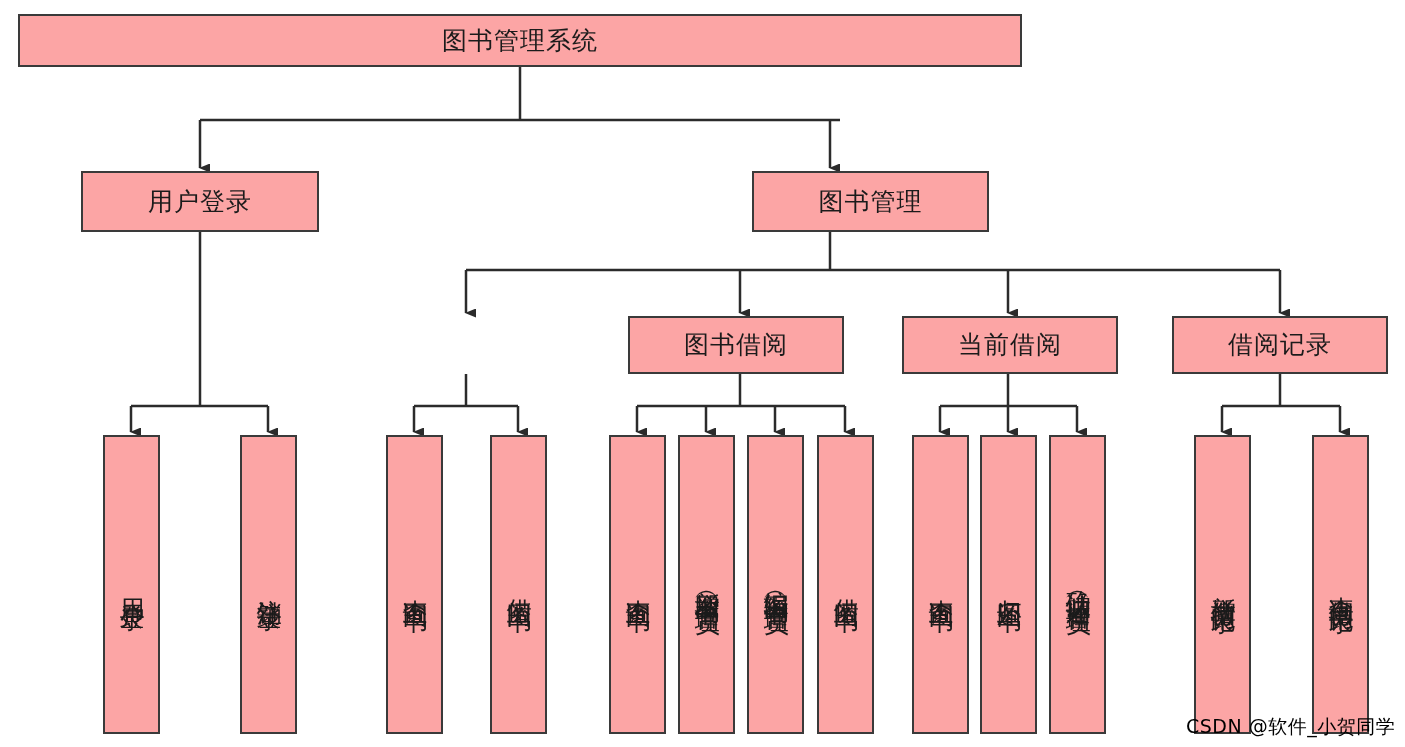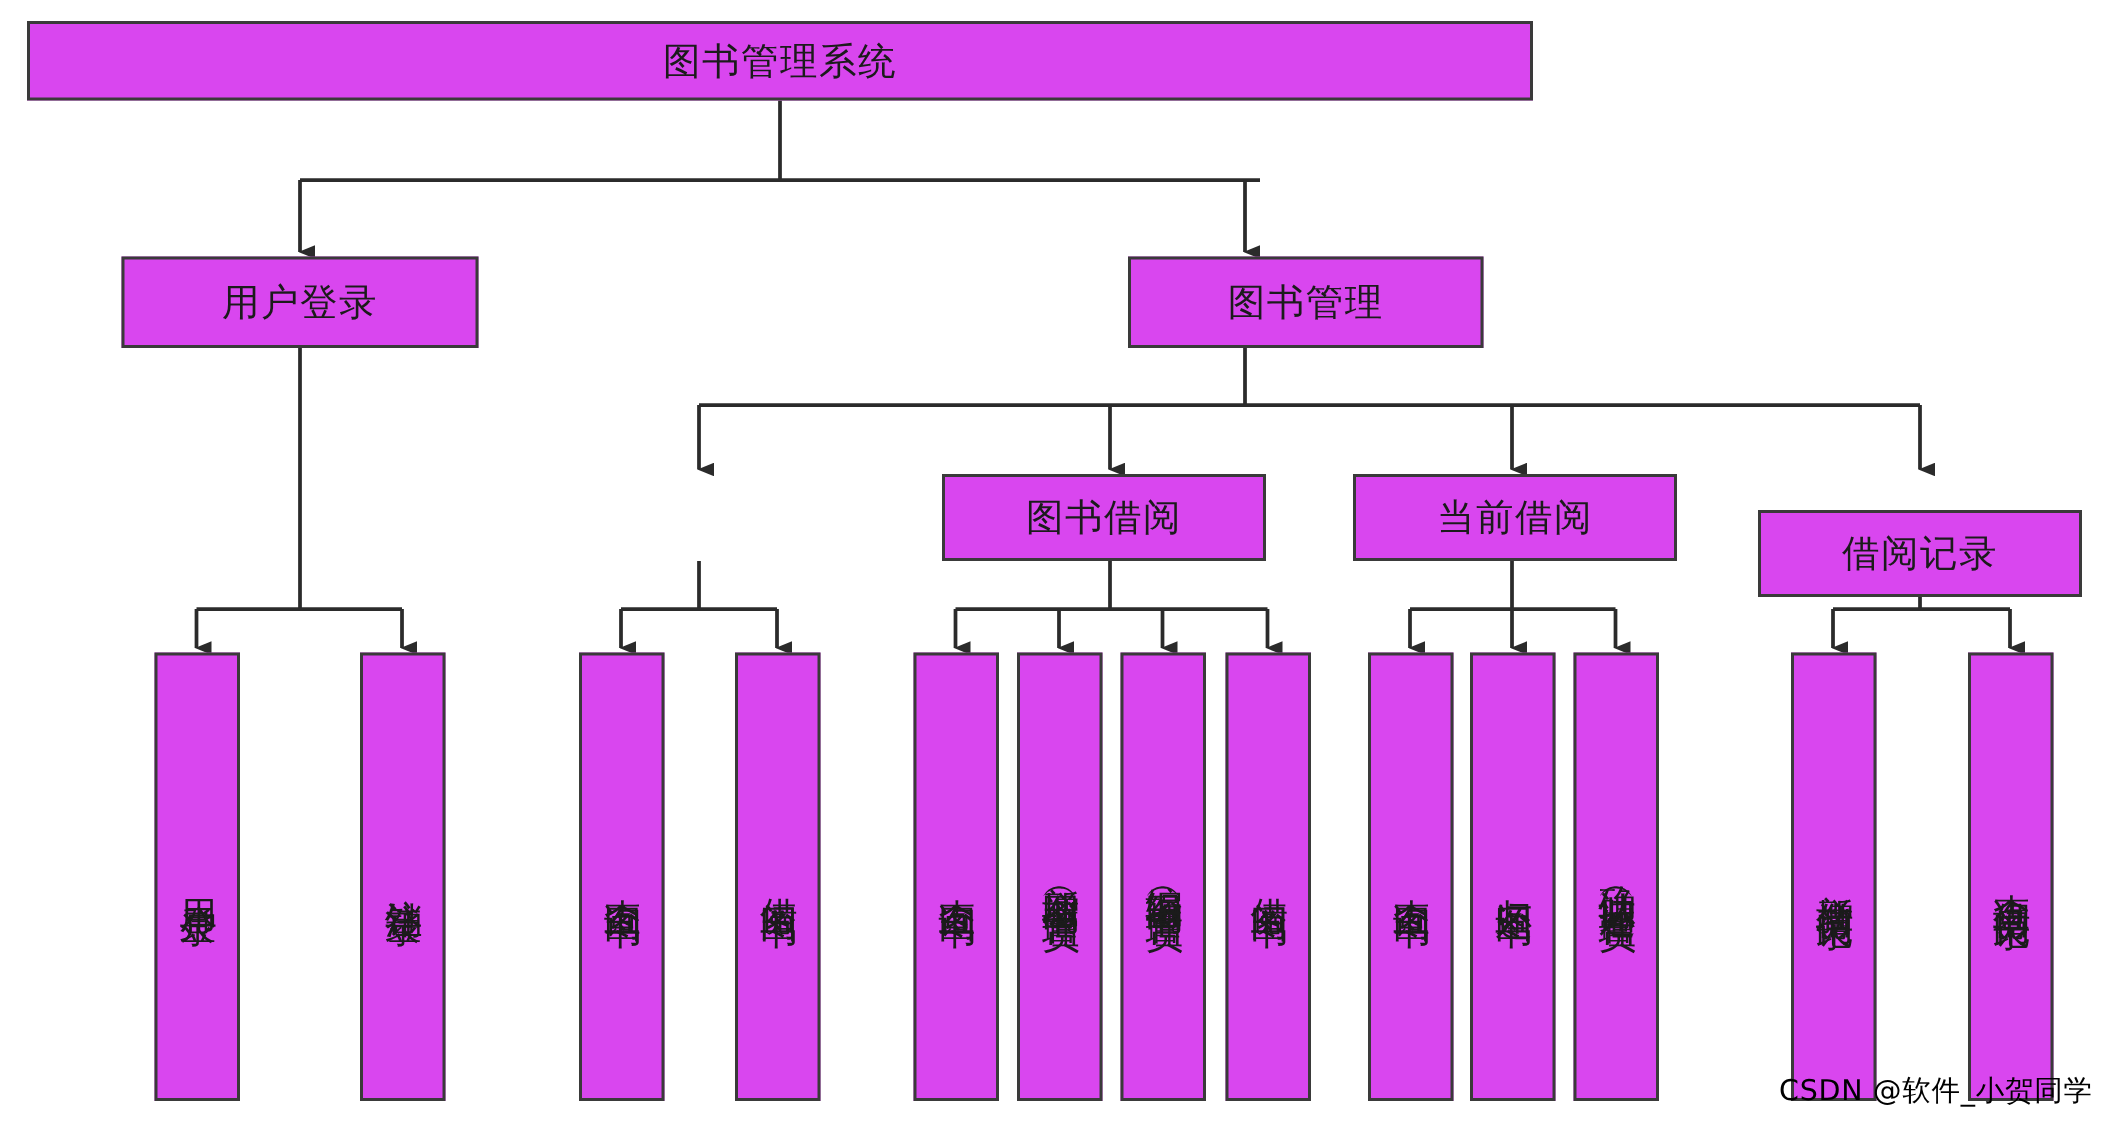--- a/index.html
+++ b/index.html
@@ -22,21 +22,21 @@
     position: absolute;
     left: 0;
     top: 0;
     width: 1405px;
     height: 747px;
     pointer-events: none;
   }
   .node {
     position: absolute;
     box-sizing: border-box;
-    background: #d946ef;
+    background: #fca5a5;
     border: 2.5px solid #3a3a3a;
     display: flex;
     align-items: center;
     justify-content: center;
     color: #1b1b1b;
     z-index: 2;
   }
   .node.horizontal {
     font-size: 25px;
     line-height: 1.2;
@@ -134,21 +134,21 @@
   <div class="node horizontal" style="left:712px; top:171px; width:237px; height:61px;margin-left:40px;">
     <span>图书管理</span>
   </div>
 
   <div class="node horizontal" style="left:628px; top:316px; width:216px; height:58px;">
     <span>图书借阅</span>
   </div>
   <div class="node horizontal" style="left:902px; top:316px; width:216px; height:58px;">
     <span>当前借阅</span>
   </div>
-  <div class="node horizontal" style="left:1172px; top:316px; width:216px; height:58px;margin-top:24px;">
+  <div class="node horizontal" style="left:1172px; top:316px; width:216px; height:58px;">
     <span>借阅记录</span>
   </div>
 
   <div class="node vertical" style="left:103px; top:435px; width:57px; height:299px;">
     <span class="vlabel">用户登录</span>
   </div>
   <div class="node vertical" style="left:240px; top:435px; width:57px; height:299px;">
     <span class="vlabel">注销登录</span>
   </div>
 

